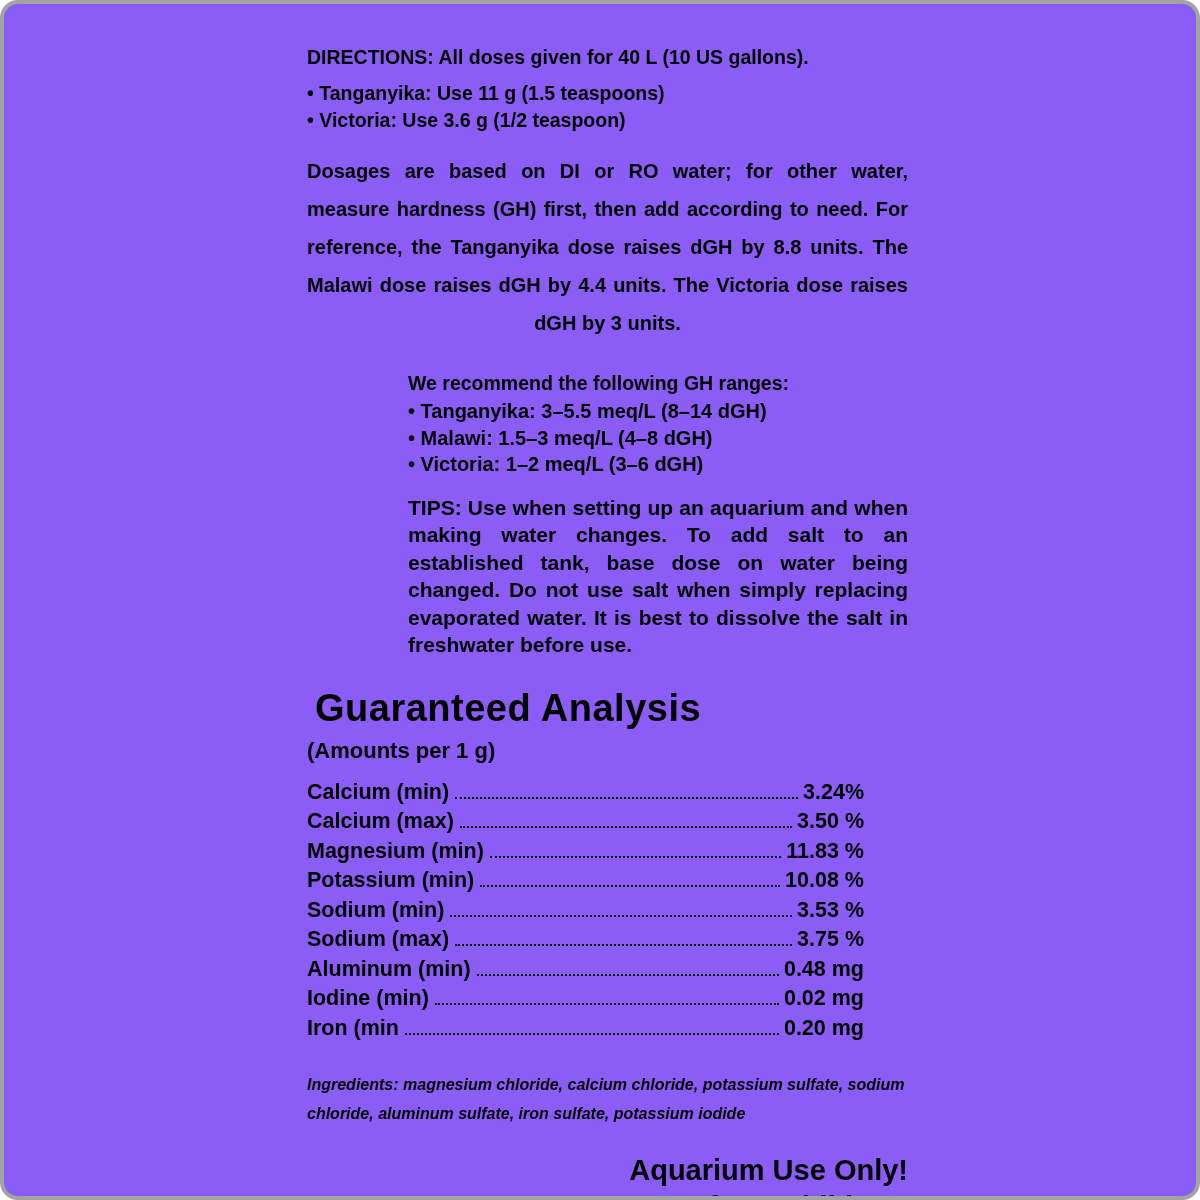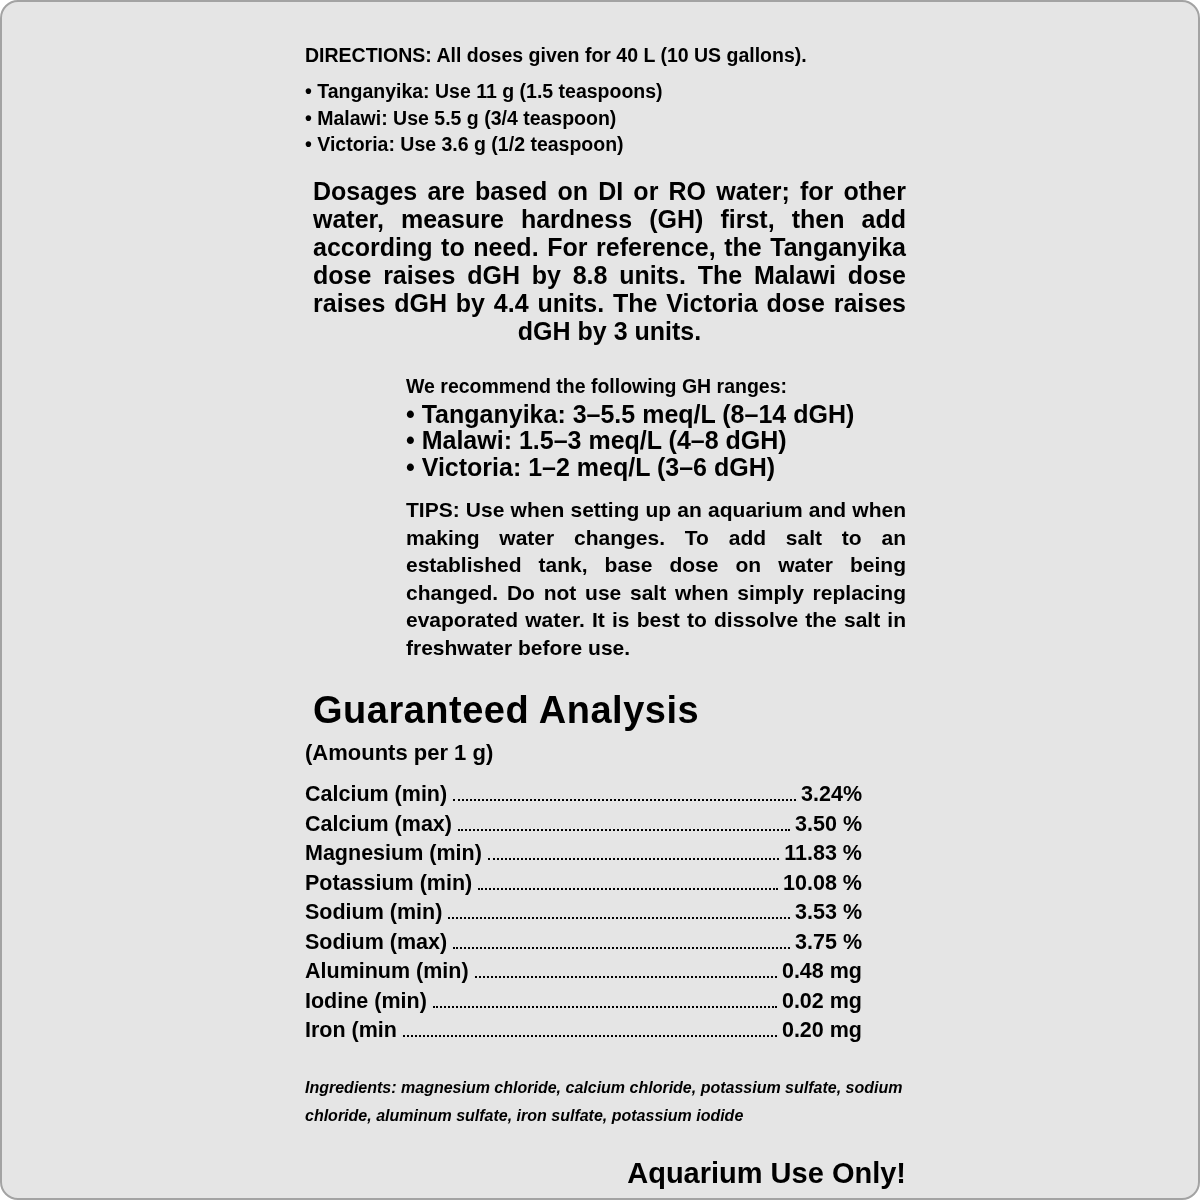--- a/index.html
+++ b/index.html
@@ -1,19 +1,19 @@
 <!DOCTYPE html>
 <html><head>
 <meta charset="utf-8">
 <style>
   html, body { margin: 0; padding: 0; background: #ffffff; }
   .page {
     width: 1200px; height: 1200px;
-    background: #e5e5e5;
-    border: 2px solid #a3a3a3;
+    background: #8b5cf6;
+    border: 4px solid #a3a3a3;
     border-radius: 18px;
     box-sizing: border-box;
     position: relative;
     overflow: hidden;
     font-family: "Liberation Sans", sans-serif;
     color: #000;
     font-weight: bold;
     padding-left: 8px;
   }
   .content {
@@ -26,34 +26,34 @@
     font-size: 19.5px;
     line-height: 26px;
     margin: 0 0 10px 0;
   }
   .dose-list { margin: 0 0 19px 0; }
   .dose-line {
     font-size: 19.5px;
     line-height: 26.5px;
   }
   .dosage-note {
-    font-size: 25px;
-    line-height: 28px;
+    font-size: 20px;
+    line-height: 38px;
     text-align: justify;
     text-align-last: center;
-    margin: 10px 0 14px 8px;
+    margin: 10px 0 14px 0;
   }
   .indent-block { margin-left: 101px; width: 500px; margin-top: 28px; }
   .gh-heading {
     font-size: 19.5px;
     line-height: 27px;
     margin: 0 0 1px 0;
   }
   .gh-line {
-    font-size: 25px;
+    font-size: 20px;
     line-height: 26.5px;
   }
   .tips {
     font-size: 21px;
     line-height: 27.5px;
     text-align: justify;
     margin: 16px 0 0 0;
   }
   .ga-heading {
     font-size: 38px;
@@ -102,21 +102,20 @@
 </head>
 <body>
 
 <div class="page">
   <div class="content">
 
     <p class="directions-heading">DIRECTIONS: All doses given for 40 L (10 US gallons).</p>
 
     <div class="dose-list">
       <div class="dose-line">• Tanganyika: Use 11 g (1.5 teaspoons)</div>
-      <div class="dose-line">• Malawi: Use 5.5 g (3/4 teaspoon)</div>
       <div class="dose-line">• Victoria: Use 3.6 g (1/2 teaspoon)</div>
     </div>
 
     <p class="dosage-note">Dosages are based on DI or RO water; for other water, measure hardness (GH) first, then add according to need. For reference, the Tanganyika dose raises dGH by 8.8 units. The Malawi dose raises dGH by 4.4 units. The Victoria dose raises dGH by 3 units.</p>
 
     <div class="indent-block">
       <div class="gh-heading">We recommend the following GH ranges:</div>
       <div class="gh-line">• Tanganyika: 3–5.5 meq/L (8–14 dGH)</div>
       <div class="gh-line">• Malawi: 1.5–3 meq/L (4–8 dGH)</div>
       <div class="gh-line">• Victoria: 1–2 meq/L (3–6 dGH)</div>

